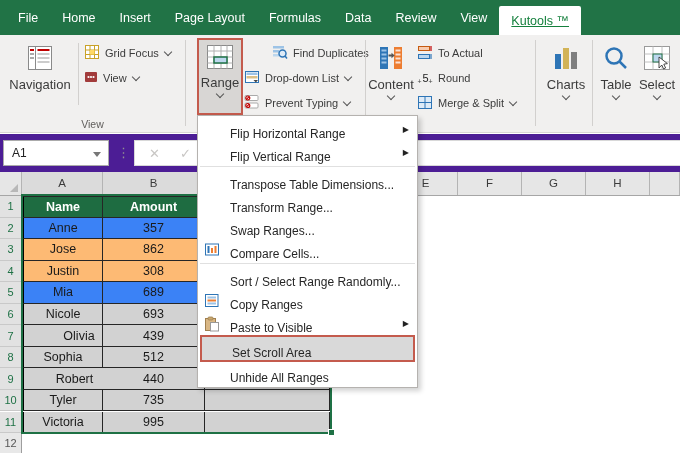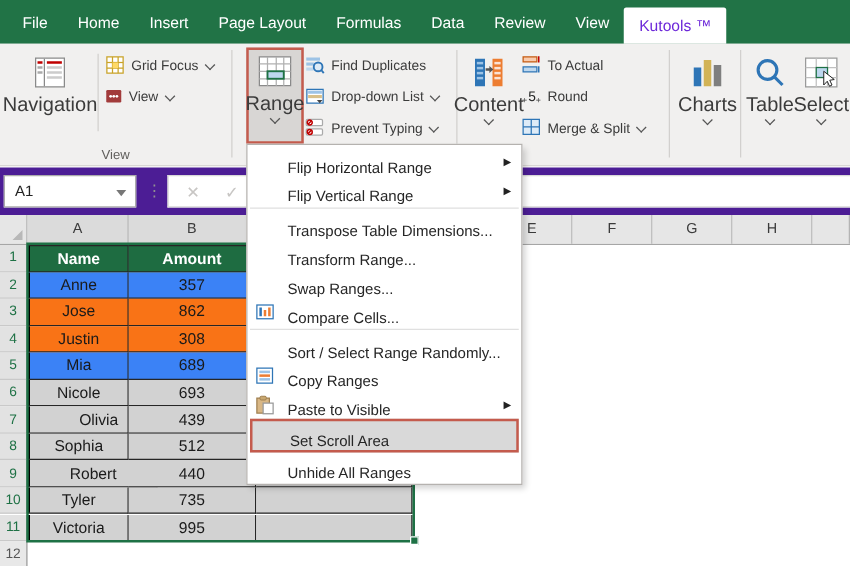--- a/index.html
+++ b/index.html
@@ -3,31 +3,31 @@
 <meta charset="utf-8">
 <style>
   html,body{margin:0;padding:0;background:#fff;}
   .app{position:relative;width:680px;height:453px;overflow:hidden;background:#fff;
        font-family:"Liberation Sans",sans-serif;-webkit-font-smoothing:antialiased;}
 
   
   .tabbar{position:absolute;top:0;left:0;right:0;height:35px;background:#217346;
           display:flex;align-items:stretch;padding-left:6px;}
   .tab{color:#fff;font-size:12.5px;display:flex;align-items:center;padding:0 12px;white-space:nowrap;}
-  .tab.active{background:#fff;color:#6d28d9;margin-top:6px;border-radius:2px 2px 0 0;}
+  .tab.active{background:#fff;color:#15803d;margin-top:6px;border-radius:2px 2px 0 0;text-decoration:underline;}
 
   
   .ribbon{position:absolute;top:35px;left:0;right:0;height:98px;background:#F1F0EF;
           border-bottom:1px solid #D8D6D4;box-sizing:border-box;}
   .vsep{position:absolute;top:5px;bottom:6px;width:1px;background:#D2D0CE;}
   .vsep.short{top:8px;bottom:auto;height:62px;}
   .bigbtn{position:absolute;top:3px;height:76px;display:flex;flex-direction:column;
           align-items:center;justify-content:flex-start;cursor:default;}
   .bigbtn .bicon{height:36px;display:flex;align-items:center;justify-content:center;margin-top:2px;}
-  .blabel{font-size:16px;color:#3b3b3b;line-height:13px;margin-top:2px;white-space:nowrap;}
+  .blabel{font-size:13px;color:#3b3b3b;line-height:13px;margin-top:2px;white-space:nowrap;}
   .chev{display:inline-block;width:5px;height:5px;border-right:1.2px solid #555;
         border-bottom:1.2px solid #555;transform:rotate(45deg);margin-top:2px;}
   .ritem{position:absolute;height:20px;display:flex;align-items:center;gap:5px;
          font-size:11px;color:#3b3b3b;white-space:nowrap;}
   .ritem .chev{margin-top:-2px;margin-left:1px;}
   .grouplabel{position:absolute;left:0;width:185px;bottom:2px;text-align:center;
               font-size:10.5px;color:#605E5C;}
   .rangebtn{position:absolute;left:197px;top:3px;width:46px;height:77px;background:#D8D6D4;
             border:2px solid #C45B4D;box-sizing:border-box;display:flex;flex-direction:column;
             align-items:center;}
@@ -64,21 +64,21 @@
           font-size:11px;color:#555;border-right:1px solid #9E9E9E;border-bottom:1px solid #C9C9C9;
           box-sizing:border-box;display:flex;align-items:center;justify-content:center;}
   .rownum.selrow{background:#E2E2E2;color:#1E7145;}
   .cell{position:absolute;box-sizing:border-box;border-right:1px solid #262626;
         border-bottom:1px solid #262626;font-size:12.5px;color:#1a1a1a;
         display:flex;align-items:center;justify-content:center;overflow:hidden;}
   .cell.colA{border-left:2px solid #000000;}
   .cell.row1{border-top:1px solid #262626;}
   .f-header{background:#1E6C41;color:#fff;font-weight:bold;}
   .f-gold{background:#3b82f6;text-align:right;}
-  .f-green{background:#f97316;}
+  .f-green{background:#fdba74;}
   .f-plain{background:#D2D2D2;}
   .selrect{position:absolute;left:21px;top:22px;width:311px;height:240px;
            border:2px solid #1E7145;box-sizing:border-box;pointer-events:none;}
   .fillhandle{position:absolute;left:328px;top:257px;width:7px;height:7px;background:#1E7145;
               border:1px solid #fff;box-sizing:border-box;}
 
   
   .menu{position:absolute;left:197px;top:115px;width:221px;background:#fff;
         border:1px solid #B5B2AF;box-shadow:3px 3px 5px rgba(0,0,0,.18);
         padding:2px 0;box-sizing:border-box;z-index:50;}
@@ -169,21 +169,21 @@
             <line x1="9" y1="3.5" x2="9" y2="26.5" stroke="#b0b0b0"></line>
             <line x1="16" y1="3.5" x2="16" y2="26.5" stroke="#b0b0b0"></line>
             <line x1="22" y1="3.5" x2="22" y2="26.5" stroke="#b0b0b0"></line>
             <rect x="9" y="15" width="13" height="6" fill="#BDD7EE" stroke="#1E7145" stroke-width="1.5"></rect>
           </svg>
       </span>
       <span class="blabel">Range</span>
       <span class="chev"></span>
     </div>
 
-    <div class="ritem" style="left:244px;top:8px;">
+    <div class="ritem" style="left:244px;top:8px;padding-left:28px;">
       <span>
         <svg width="16" height="16" viewBox="0 0 16 16">
             <rect x="1" y="2" width="11" height="2.5" fill="#9DC3E6"></rect>
             <rect x="1" y="6" width="6" height="2.5" fill="#9DC3E6"></rect>
             <rect x="1" y="10" width="6" height="2.5" fill="#BDD7EE"></rect>
             <circle cx="10.5" cy="9.5" r="3.5" fill="#DEEBF7" stroke="#2E75B6" stroke-width="1.5"></circle>
             <line x1="13" y1="12" x2="15" y2="14.5" stroke="#2E75B6" stroke-width="1.5"></line>
           </svg>
       </span>
       <span>Find Duplicates</span>

